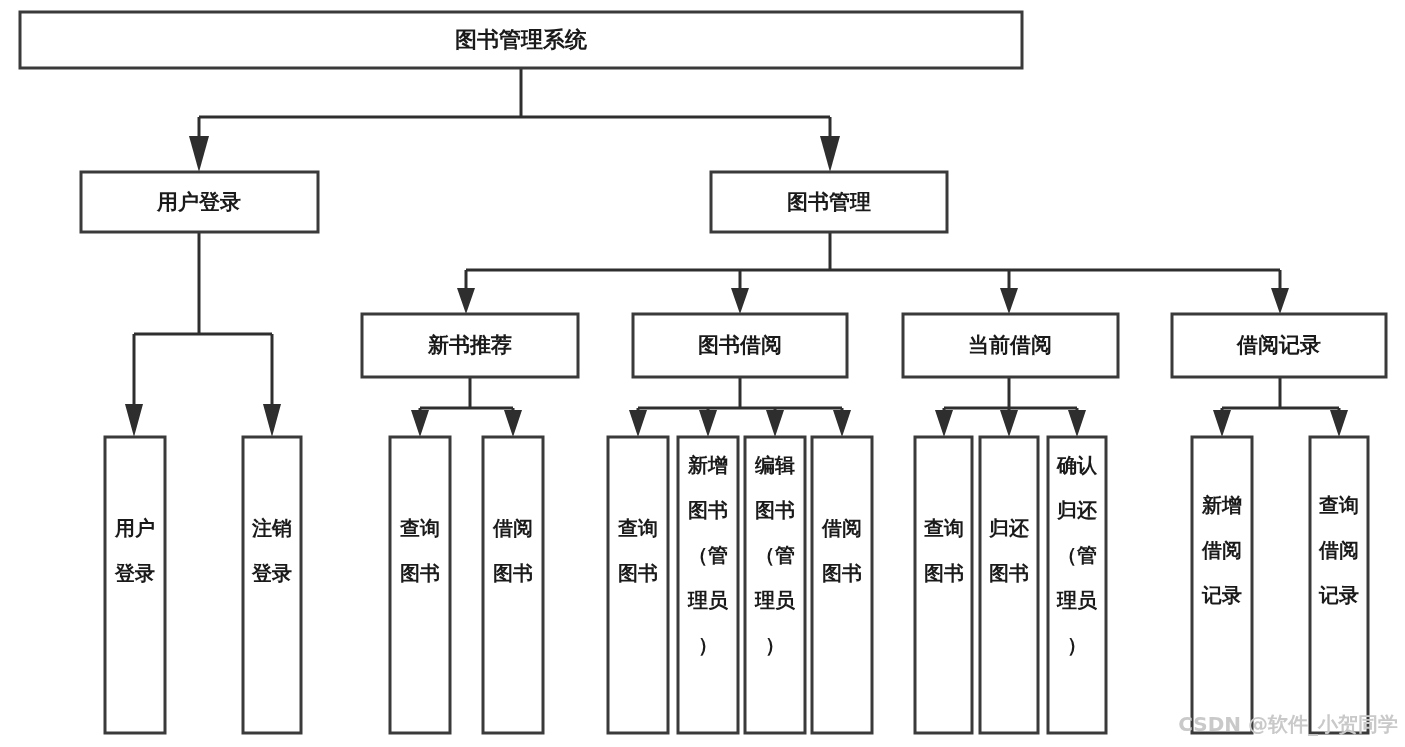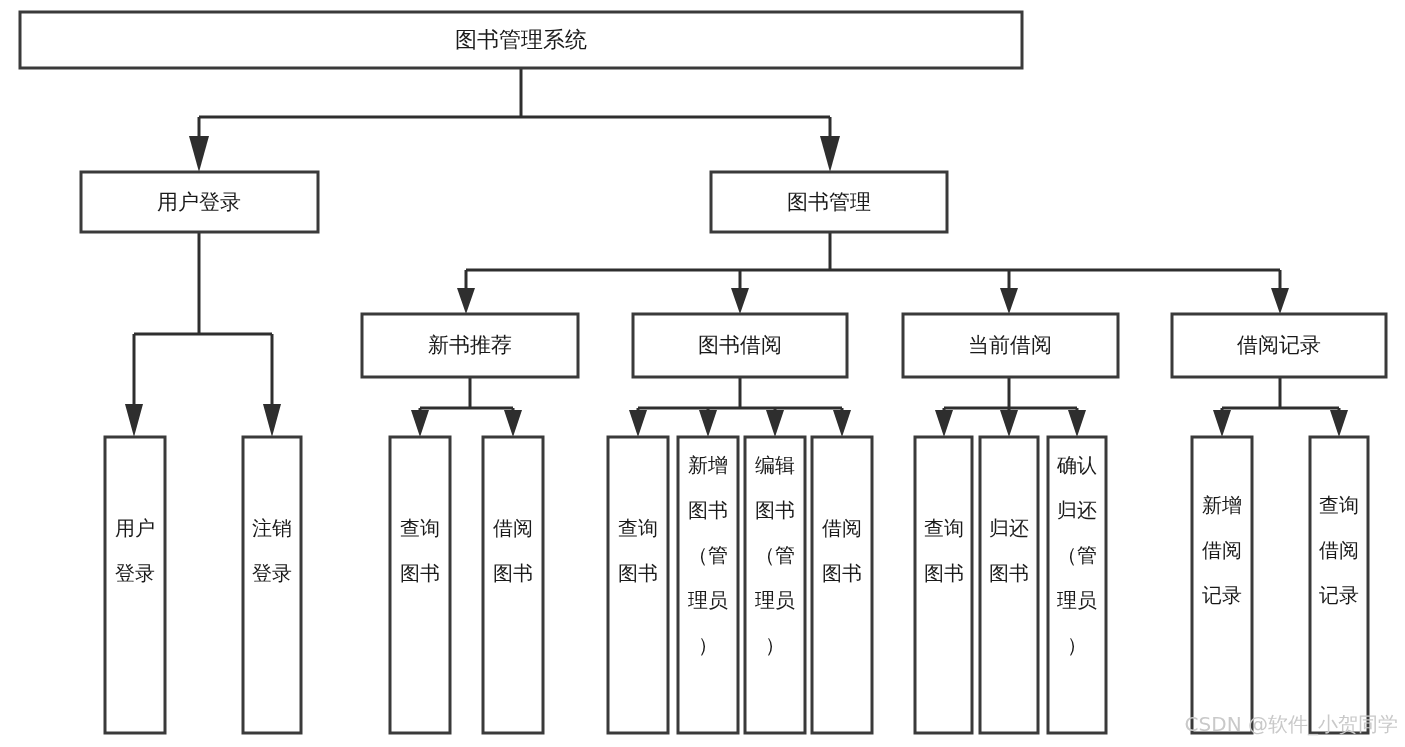--- a/index.html
+++ b/index.html
@@ -13,20 +13,21 @@
     font-family: "DejaVu Sans", "Liberation Sans", sans-serif;
     overflow: hidden;
     position: relative;
   }
   #diagram-root {
     position: absolute;
     left: 0;
     top: 0;
     width: 1405px;
     height: 747px;
+    font-weight: bold;
   }
   svg.diagram {
     display: block;
     width: 1405px;
     height: 747px;
   }
   .node-rect {
     fill: #ffffff;
     stroke: #3a3a3a;
     stroke-width: 3;

